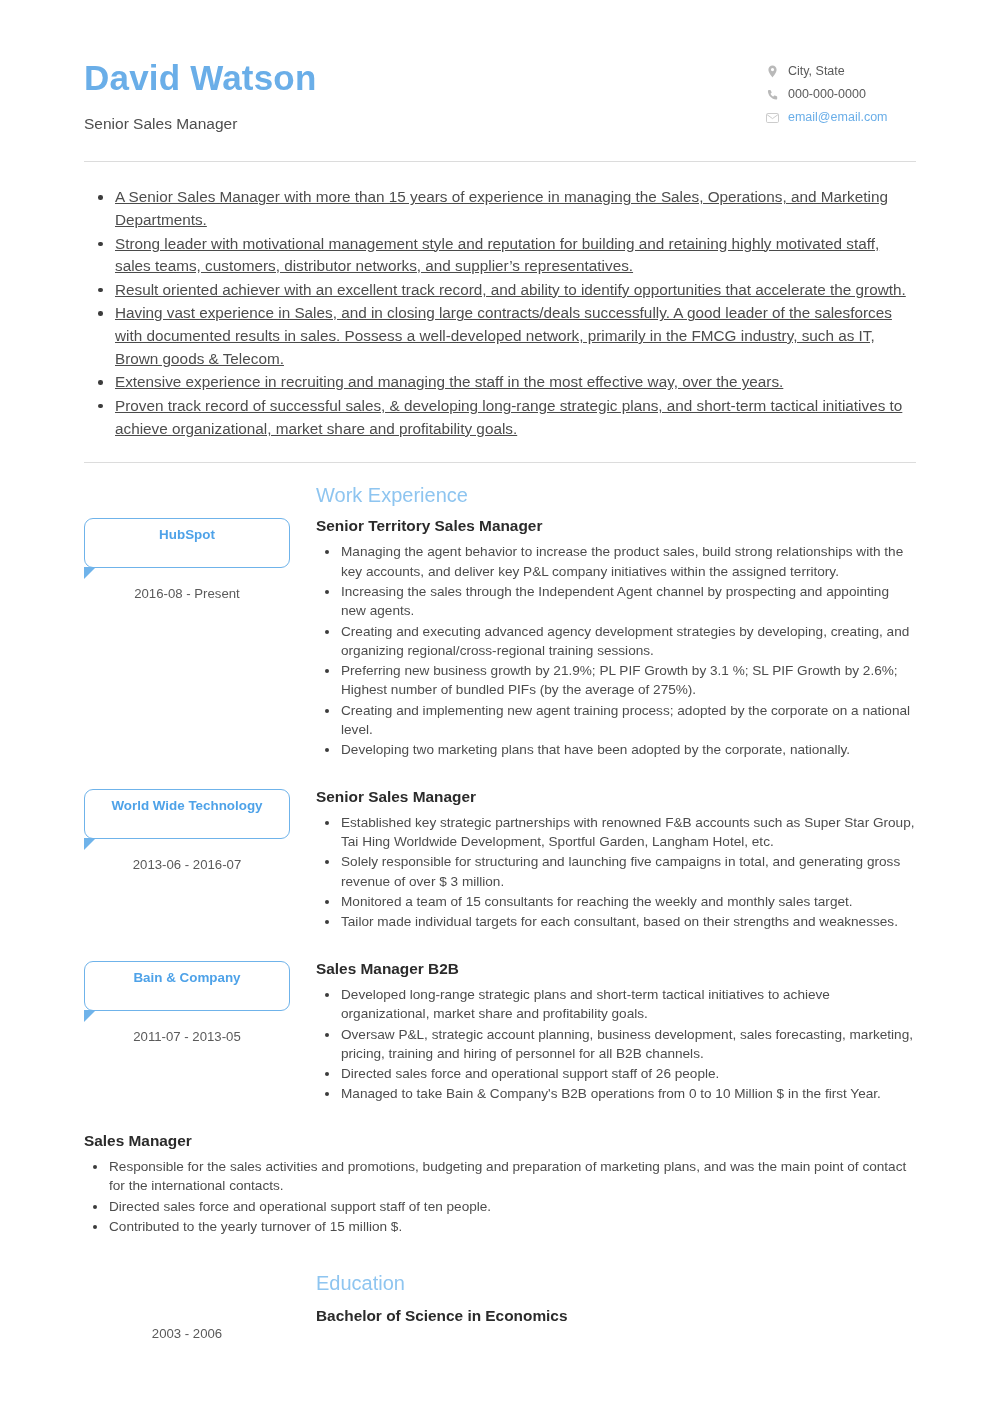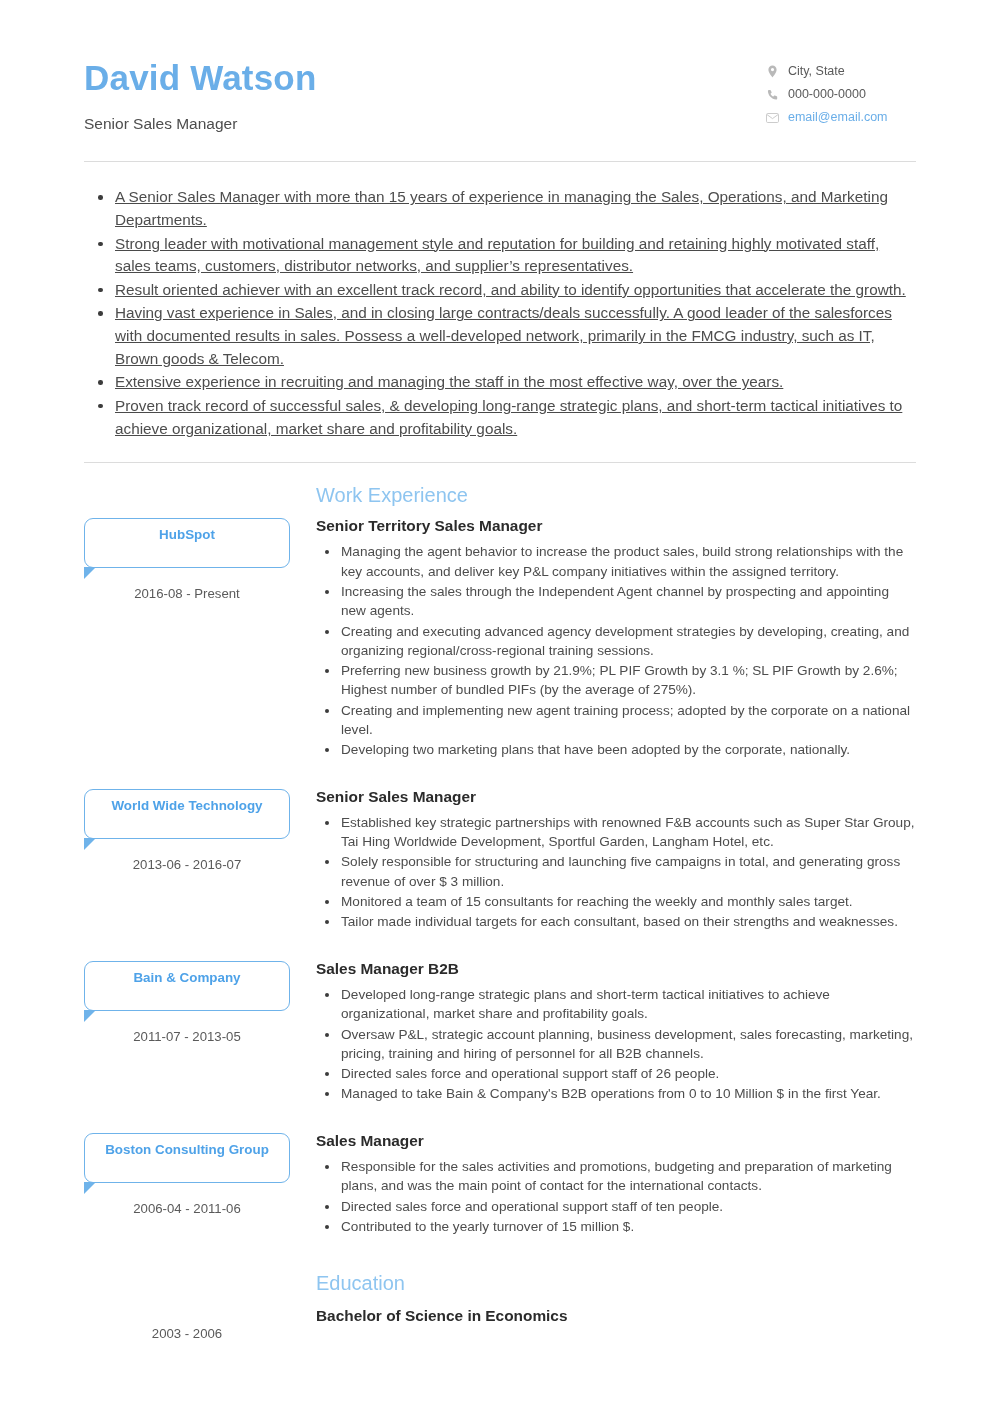--- a/index.html
+++ b/index.html
@@ -347,27 +347,20 @@
       <ul class="entry-bullets">
         <li>Developed long-range strategic plans and short-term tactical initiatives to achieve organizational, market share and profitability goals.</li>
         <li>Oversaw P&amp;L, strategic account planning, business development, sales forecasting, marketing, pricing, training and hiring of personnel for all B2B channels.</li>
         <li>Directed sales force and operational support staff of 26 people.</li>
         <li>Managed to take Bain &amp; Company's B2B operations from 0 to 10 Million $ in the first Year.</li>
       </ul>
     </div>
   </div>
 
   <div class="xp-row" style="margin-top:26px;">
-    <div class="col-left">
-      <div class="badge-wrap">
-        <div class="badge">Boston Consulting Group</div>
-        <span class="badge-tail"></span>
-      </div>
-      <div class="badge-date">2006-04 - 2011-06</div>
-    </div>
     <div class="col-right entry">
       <div class="entry-title">Sales Manager</div>
       <ul class="entry-bullets">
         <li>Responsible for the sales activities and promotions, budgeting and preparation of marketing plans, and was the main point of contact for the international contacts.</li>
         <li>Directed sales force and operational support staff of ten people.</li>
         <li>Contributed to the yearly turnover of 15 million $.</li>
       </ul>
     </div>
   </div>
 

